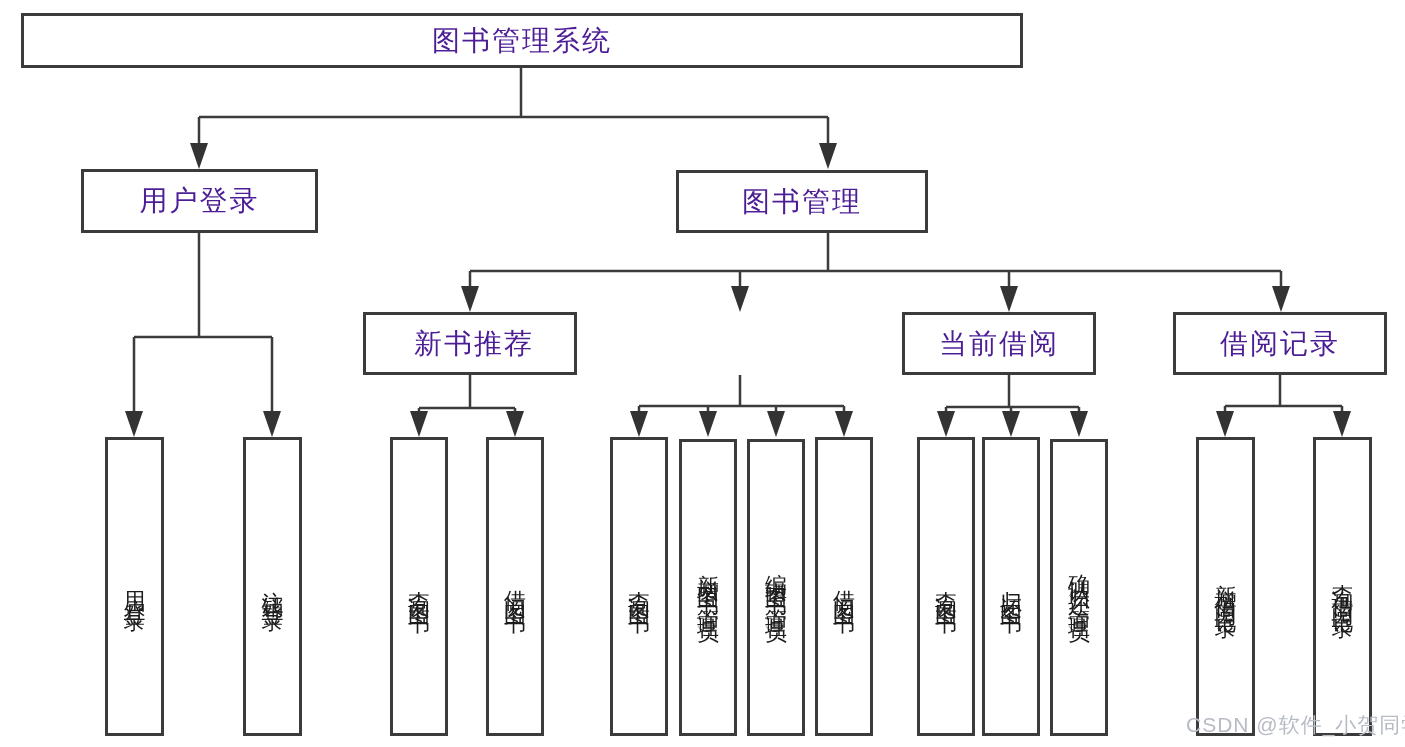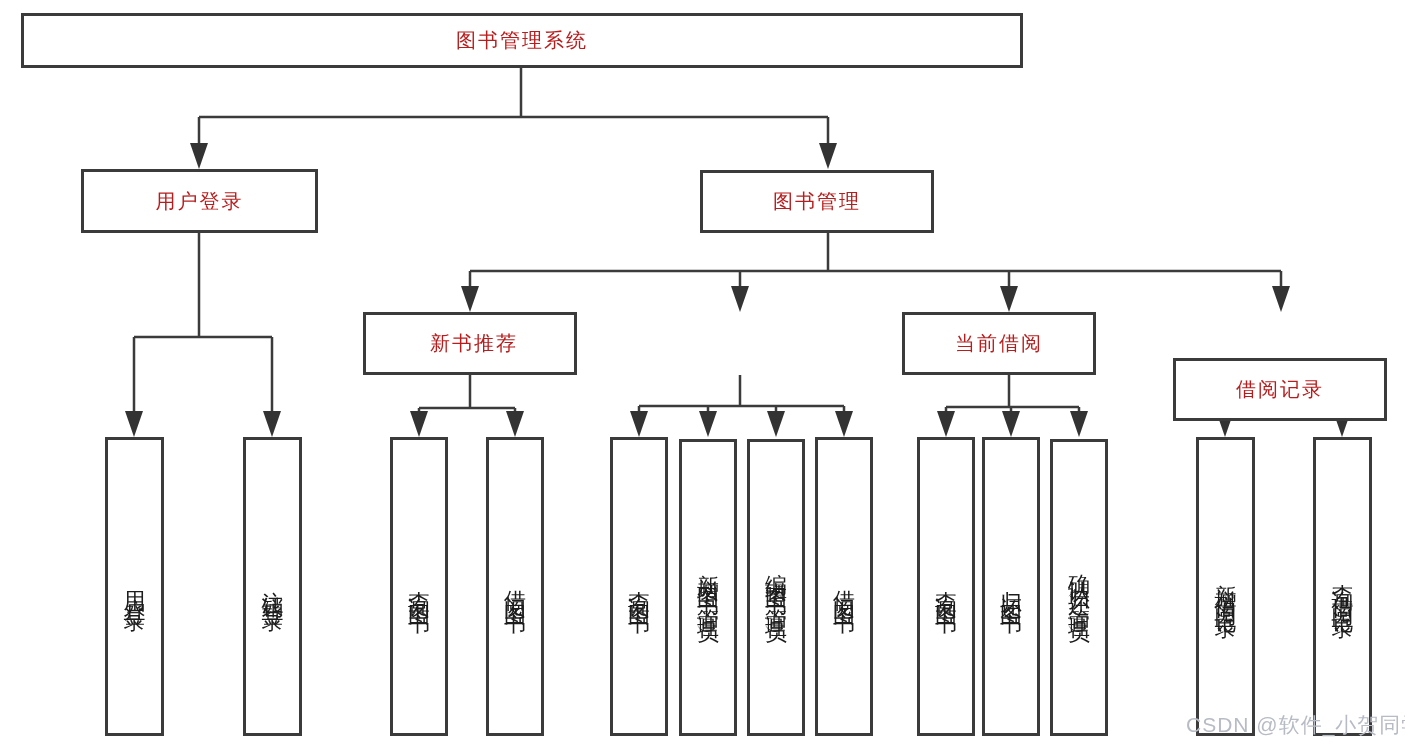--- a/index.html
+++ b/index.html
@@ -13,23 +13,23 @@
   }
   .connectors{position:absolute;left:0;top:0;width:1405px;height:747px;}
   .connectors path{stroke:#3b3b3b;stroke-width:2.5;fill:none;}
   .connectors polygon{fill:#333333;stroke:none;}
   .node{
     position:absolute;
     box-sizing:border-box;
     border:3px solid #3b3b3b;
     background:#ffffff;
     display:flex;align-items:center;justify-content:center;
-    font-size:20px;
+    font-size:28px;
     letter-spacing:2px;
-    color:#b91c1c;
+    color:#4c1d95;
     text-align:center;
   }
   .vnode{
     position:absolute;
     box-sizing:border-box;
     border:3px solid #3b3b3b;
     background:#ffffff;
     display:flex;align-items:center;justify-content:center;
   }
   .vlabel{
@@ -101,25 +101,25 @@
     <g>
       <path d="M1280 375 V406 M1225 406 H1342 M1225 406 V414 M1342 406 V414"></path>
       <polygon points="1216,411 1234,411 1225,437"></polygon>
       <polygon points="1333,411 1351,411 1342,437"></polygon>
     </g>
   </svg>
 
   <div class="node" style="left:21px;top:13px;width:1002px;height:55px;">图书管理系统</div>
 
   <div class="node" style="left:81px;top:169px;width:237px;height:64px;">用户登录</div>
-  <div class="node" style="left:700px;top:170px;width:234px;height:63px;">图书管理</div>
+  <div class="node" style="left:676px;top:170px;width:252px;height:63px;">图书管理</div>
 
   <div class="node" style="left:363px;top:312px;width:214px;height:63px;padding-left:8px;">新书推荐</div>
   <div class="node" style="left:902px;top:312px;width:194px;height:63px;">当前借阅</div>
-  <div class="node" style="left:1173px;top:312px;width:214px;height:63px;margin-top:46px;">借阅记录</div>
+  <div class="node" style="left:1173px;top:312px;width:214px;height:63px;">借阅记录</div>
 
   <div class="vnode" style="left:105px;top:437px;width:59px;height:299px;">
     <span class="vlabel">用户登录</span>
   </div>
   <div class="vnode" style="left:243px;top:437px;width:59px;height:299px;">
     <span class="vlabel">注销登录</span>
   </div>
 
   <div class="vnode" style="left:390px;top:437px;width:58px;height:299px;">
     <span class="vlabel">查询图书</span>

